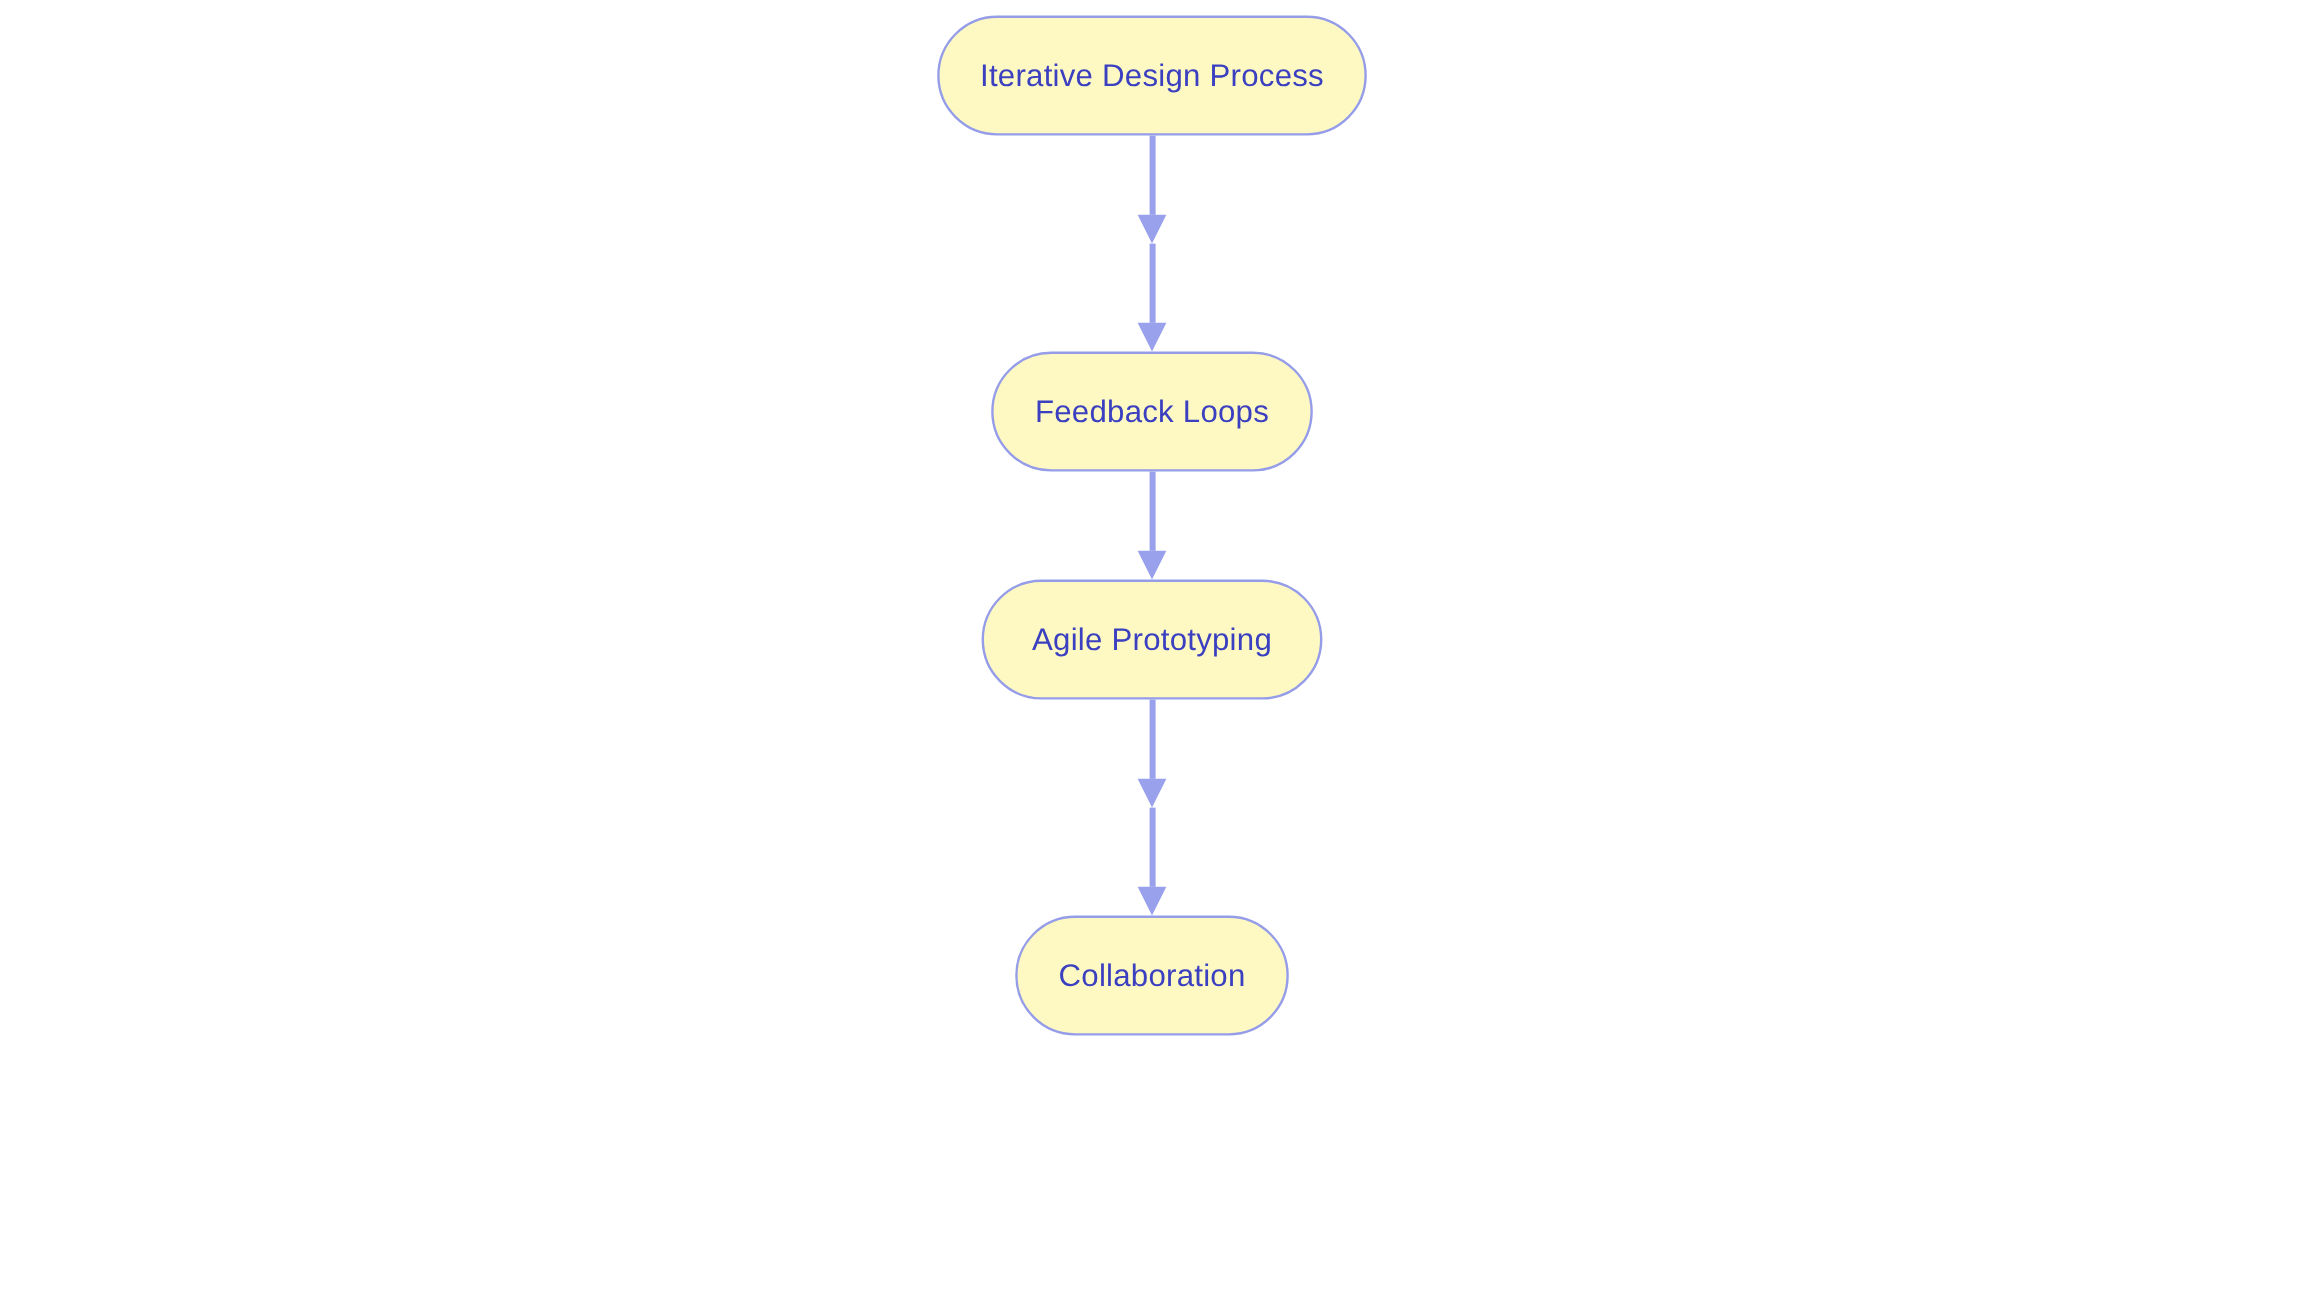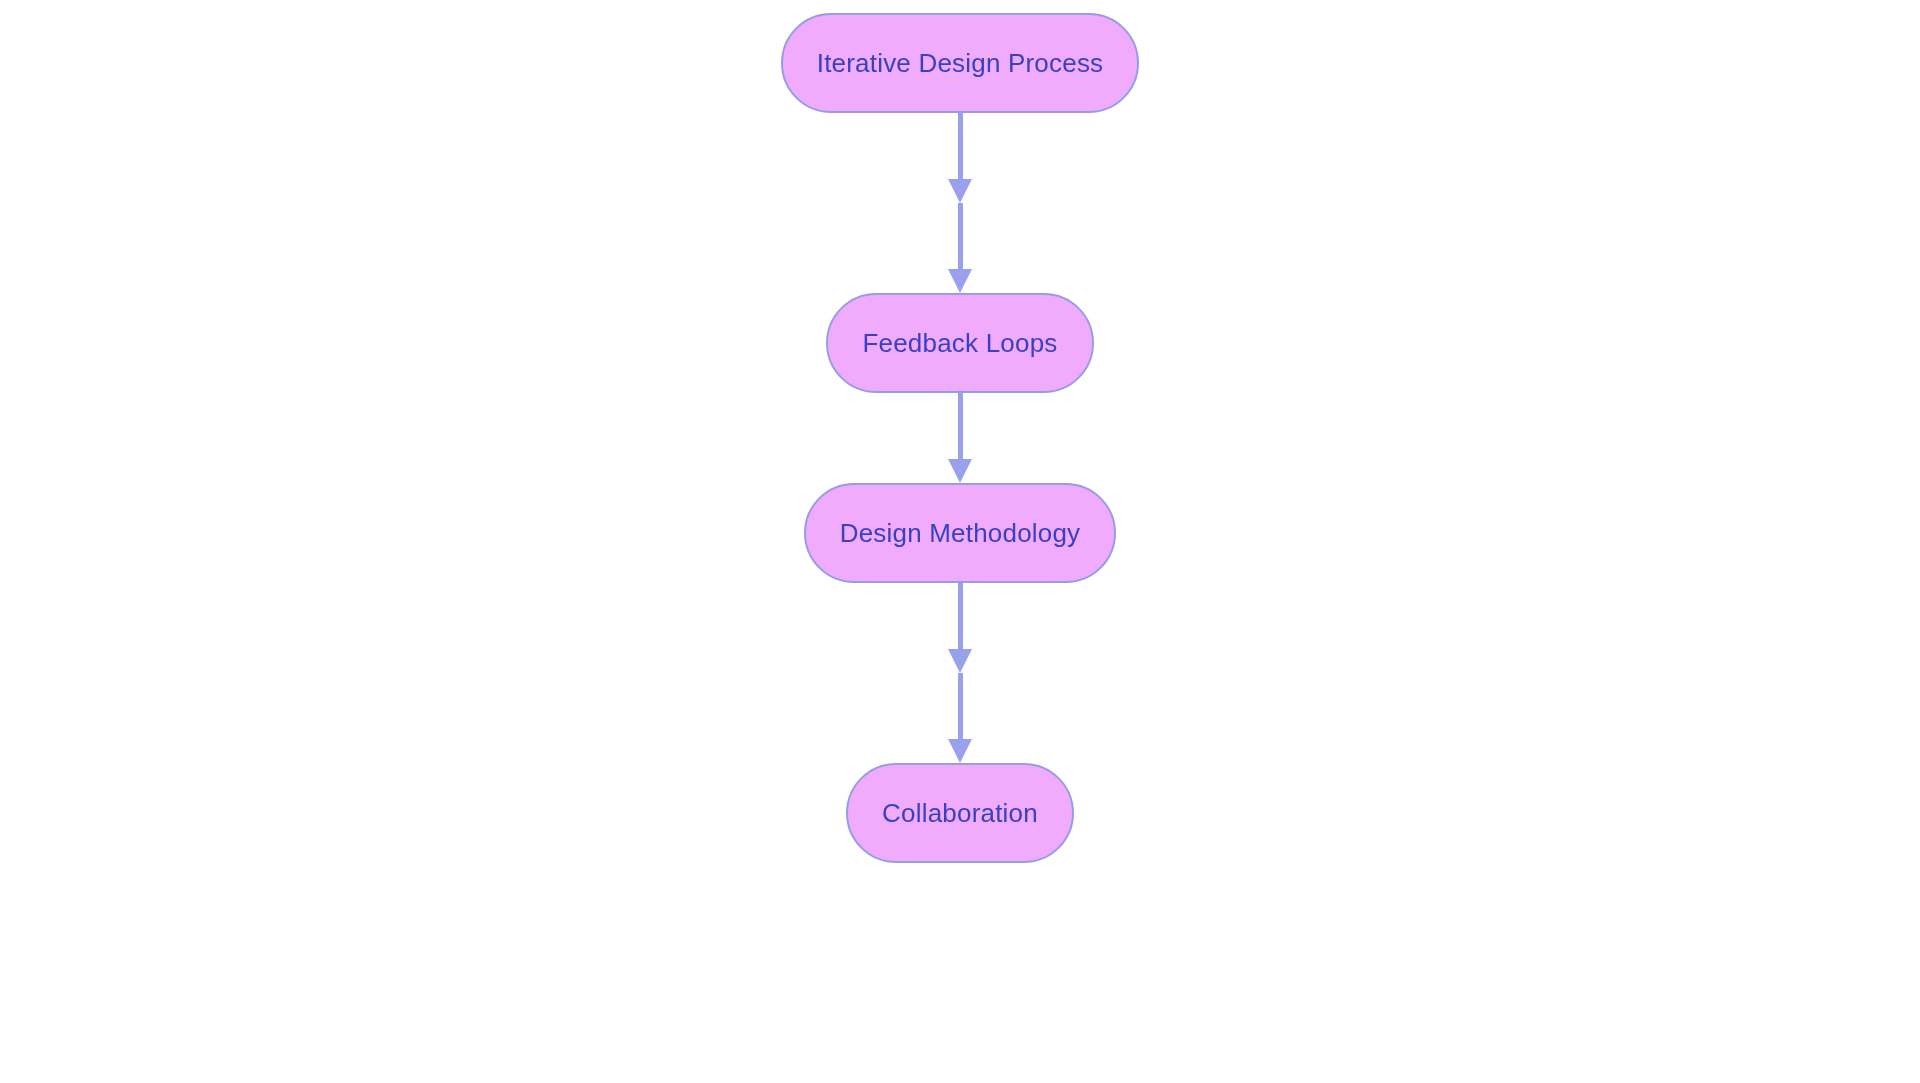--- a/index.html
+++ b/index.html
@@ -21,21 +21,21 @@
     left: 0;
     right: 0;
     display: flex;
     flex-direction: column;
     align-items: center;
   }
   .node {
     box-sizing: border-box;
     height: 100px;
     border-radius: 50px;
-    background: #f0abfc;
+    background: #fef9c3;
     border: 2px solid #959de9;
     color: #3b40c0;
     font-size: 26px;
     letter-spacing: 0.2px;
     display: flex;
     align-items: center;
     justify-content: center;
     padding: 0 34px;
     white-space: nowrap;
   }
@@ -88,21 +88,21 @@
     <div class="node n3">
       <span>Feedback Loops</span>
     </div>
 
     <div class="arrow">
       <div class="line"></div>
       <div class="head"></div>
     </div>
 
     <div class="node n4">
-      <span>Design Methodology</span>
+      <span>Agile Prototyping</span>
     </div>
 
     <div class="arrow">
       <div class="line"></div>
       <div class="head"></div>
     </div>
 
 
     <div class="arrow">
       <div class="line"></div>

